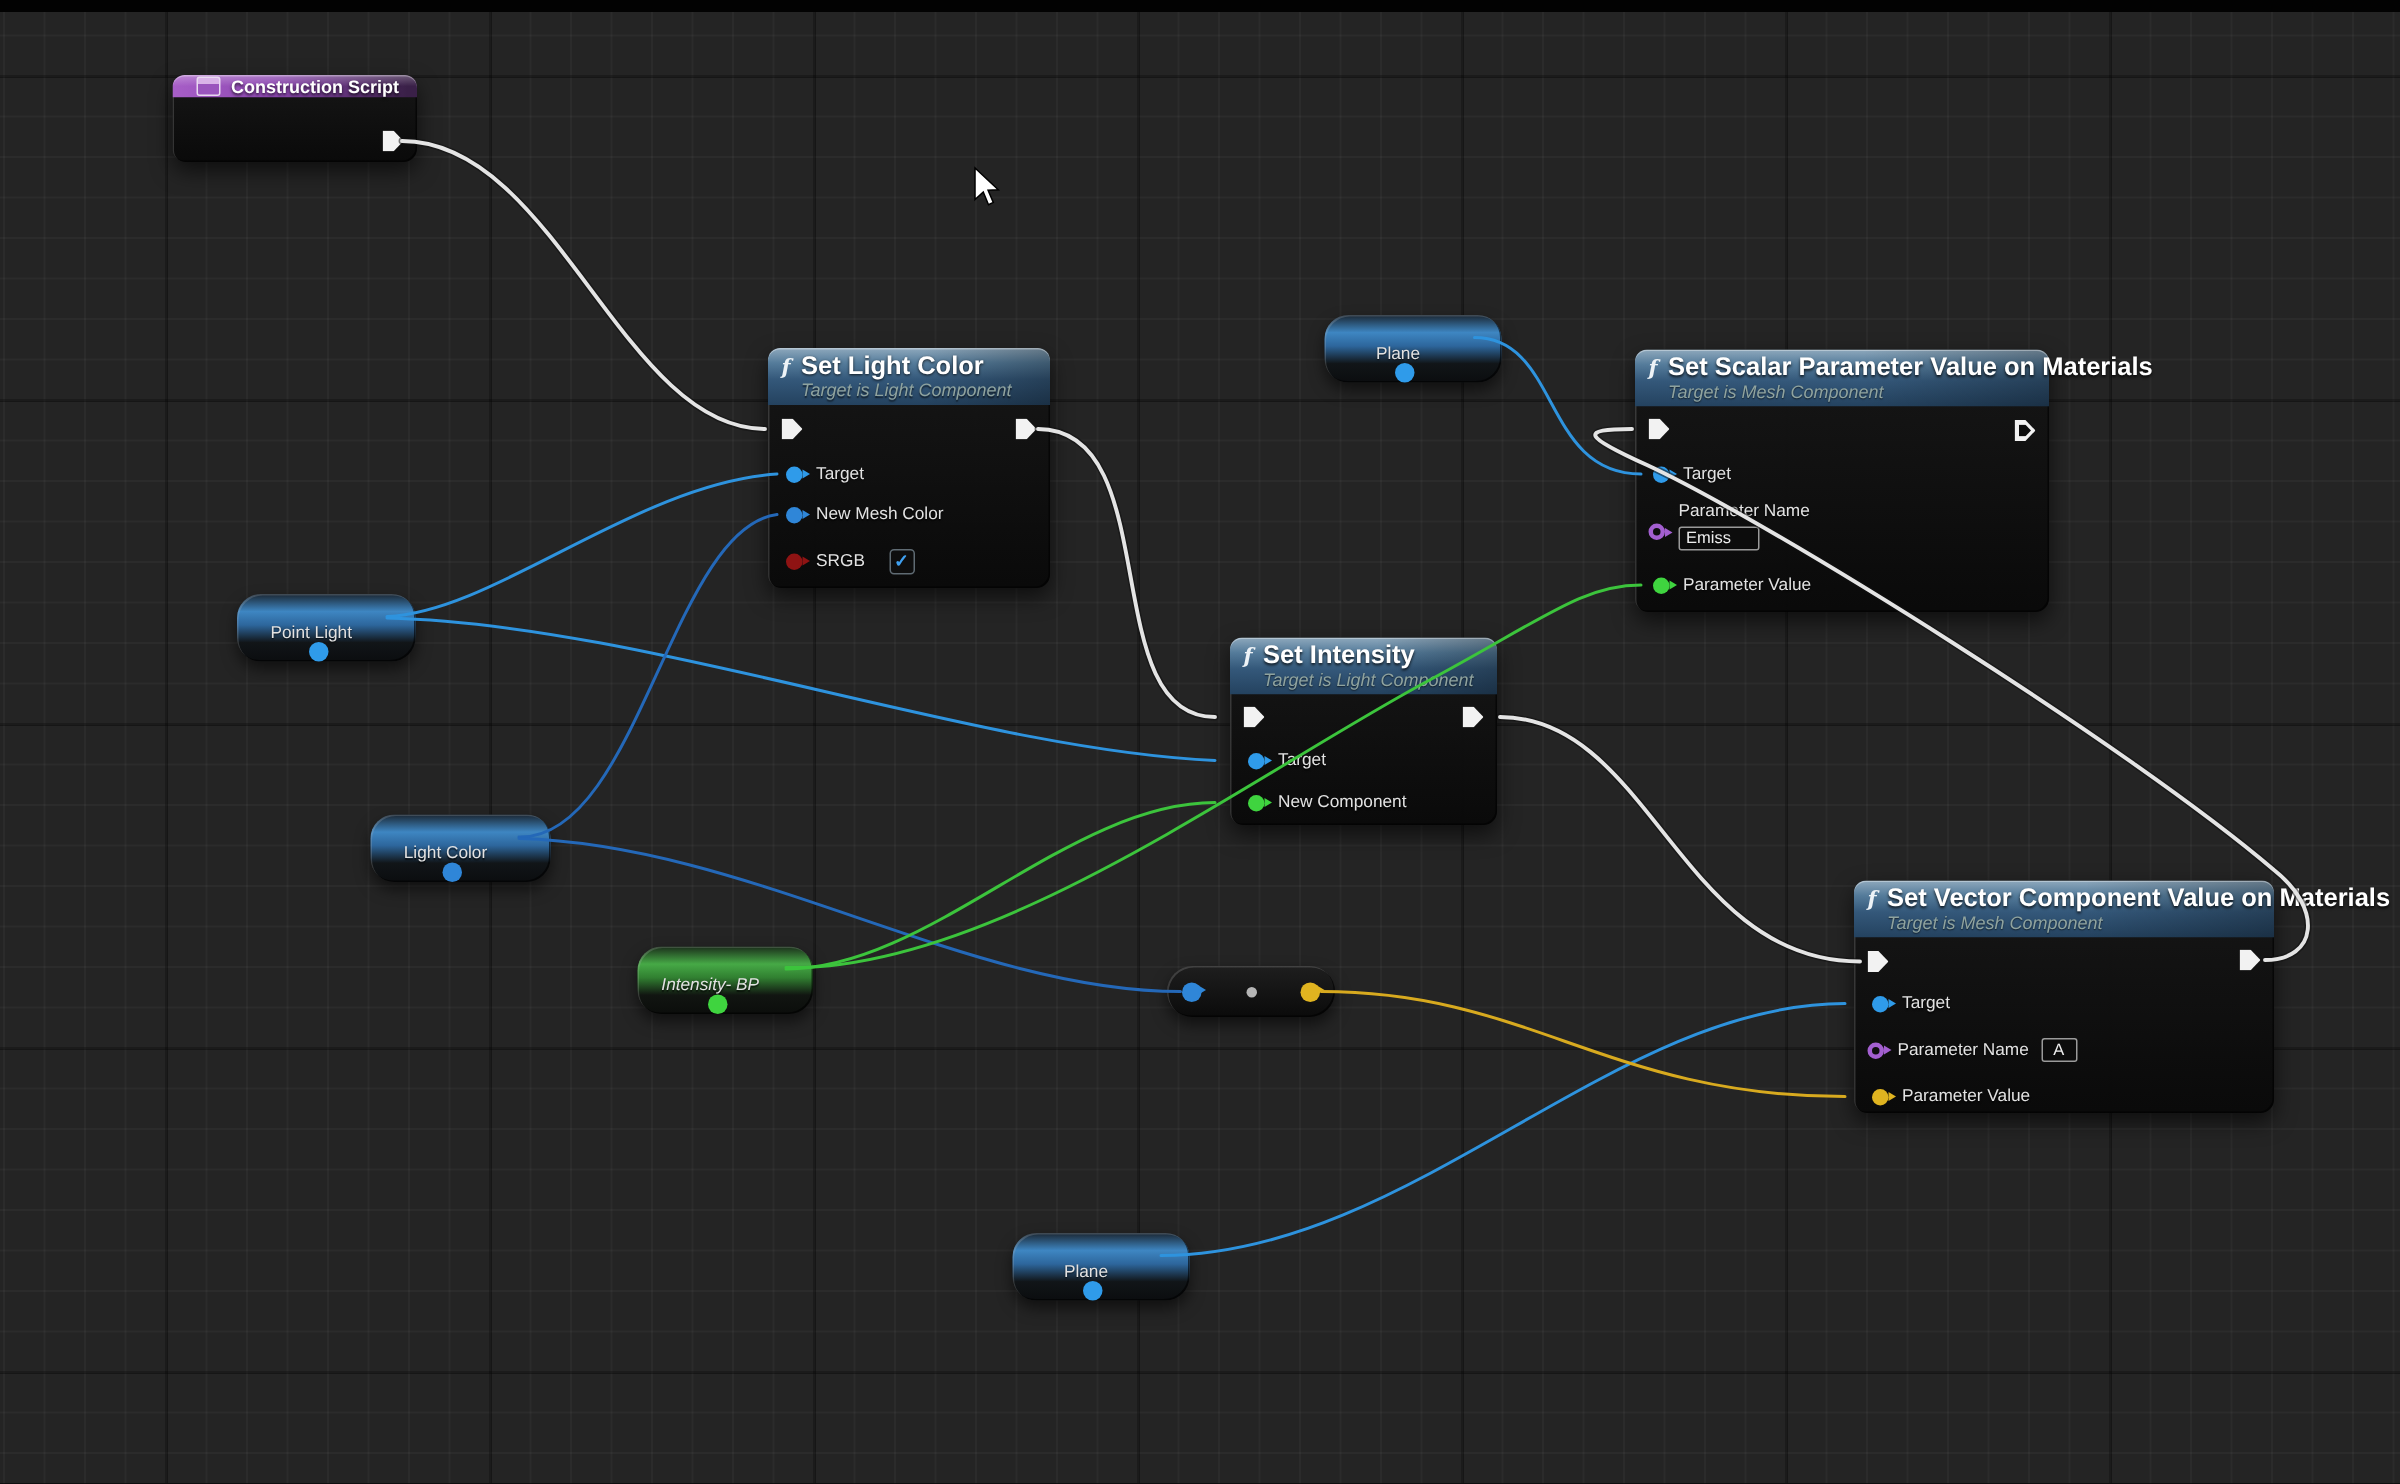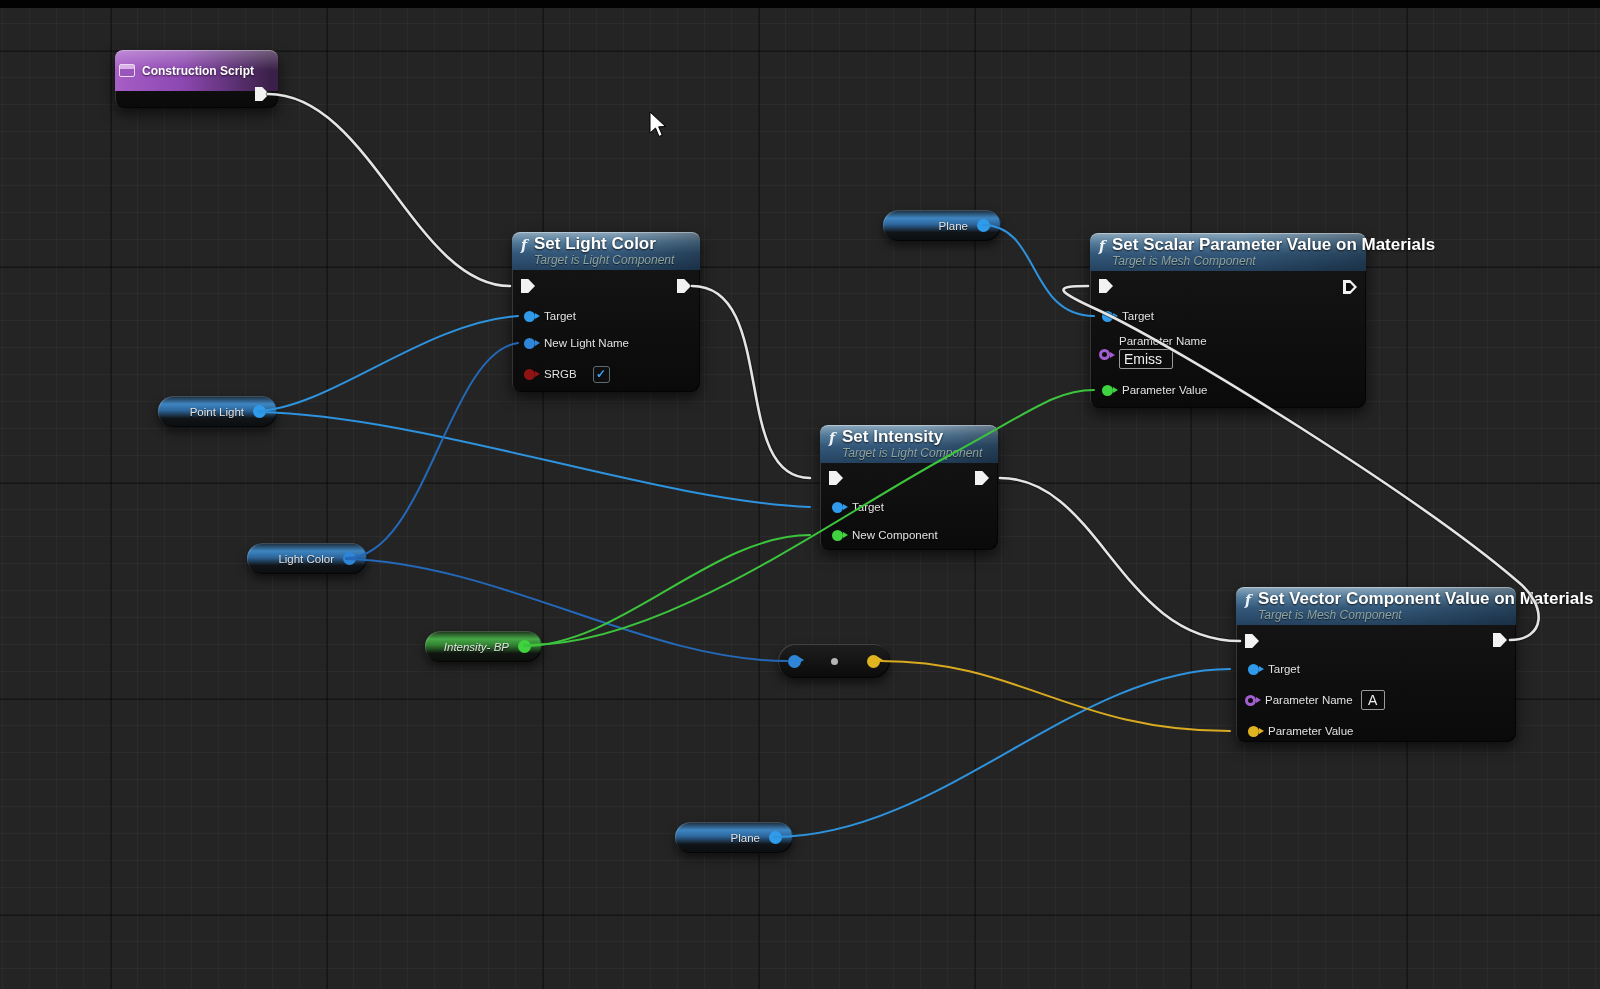--- a/index.html
+++ b/index.html
@@ -30,26 +30,26 @@
   }
   .fn-header{
     position:absolute;left:0;top:0;right:0;height:38px;border-radius:8px 8px 0 0;
     background:
       linear-gradient(to right, rgba(0,0,0,0) 55%, rgba(0,0,0,0.28) 100%),
       linear-gradient(to bottom, #8fa9bd 0%, #557c9b 26%, #34587a 55%, #24425f 100%);
     box-shadow:inset 0 1px 0 rgba(255,255,255,0.35);
     display:flex;align-items:center;padding-left:9px;box-sizing:border-box;
   }
   .ev-header{
-    position:absolute;left:0;top:0;right:0;height:41px;border-radius:8px 8px 0 0;
+    position:absolute;left:0;top:0;right:0;height:15px;border-radius:8px 8px 0 0;
     background:
       linear-gradient(to bottom, rgba(255,255,255,0.28), rgba(255,255,255,0) 50%),
       linear-gradient(to right, #a75ec7 0%, #8c47b0 42%, #3a2048 96%);
     box-shadow:inset 0 1px 0 rgba(255,255,255,0.3);
-    display:flex;align-items:center;padding-left:4px;box-sizing:border-box;
+    display:flex;align-items:center;padding-left:16px;box-sizing:border-box;
   }
   .ficon{font-family:"DejaVu Serif",serif;font-style:italic;font-weight:bold;color:#eef3f7;font-size:14px;margin-right:7px;margin-top:-12px;}
   .evicon{width:14px;height:11px;border:1px solid #e8d9f0;border-radius:2px;background:linear-gradient(to bottom,#d9b3e8 35%,#9a55bd 36%);margin-right:7px;}
   .htxt{line-height:1.1;}
   .ntitle{font-size:17px;font-weight:bold;color:#ffffff;text-shadow:0 1px 2px rgba(0,0,0,0.8);white-space:nowrap;}
   .nsub{font-size:12px;font-style:italic;color:#8fa39f;text-shadow:0 1px 1px rgba(0,0,0,0.6);white-space:nowrap;}
   .evtitle{font-size:12px;font-weight:bold;color:#fff;text-shadow:0 1px 2px rgba(0,0,0,0.7);}
   
   .exec{position:absolute;width:14px;height:14px;}
   .exec .tri{position:absolute;inset:0;background:#f2f2f2;
@@ -61,28 +61,29 @@
   .pinrow{position:absolute;display:flex;align-items:center;height:14px;}
   .dot{width:11px;height:11px;border-radius:50%;background:currentColor;position:relative;flex:none;}
   .dot::after{content:"";position:absolute;left:11px;top:2.5px;border-left:5px solid;border-left-color:currentColor;border-top:3px solid transparent;border-bottom:3px solid transparent;}
   .dot.hollow{width:5px;height:5px;background:transparent;border:3px solid currentColor;}
   .dot.hollow::after{left:8px;top:-0.5px;}
   .c-object{color:#2f9bea;} .c-lincolor{color:#2f86d8;} .c-float{color:#3fd43f;}
   .c-bool{color:#8f1313;} .c-name{color:#a35fd0;} .c-vector{color:#e0b420;}
   .plabel{font-size:11.5px;color:#e2e2e2;margin-left:9px;text-shadow:0 1px 1px rgba(0,0,0,0.7);white-space:nowrap;}
   .stack{margin-left:9px;}
   .stacklabel{font-size:11.5px;color:#e2e2e2;text-shadow:0 1px 1px rgba(0,0,0,0.7);margin-bottom:2px;white-space:nowrap;}
-  .txtbox{background:#0c0c0c;border:1px solid #9a9a9a;border-radius:2px;color:#eeeeee;font-size:14px;font-family:"Liberation Sans",sans-serif;padding:1px 4px;outline:none;}
+  .txtbox{background:#0c0c0c;border:1px solid #9a9a9a;border-radius:2px;color:#eeeeee;font-size:11px;font-family:"Liberation Sans",sans-serif;padding:1px 4px;outline:none;}
   .cbx{width:15px;height:15px;background:#0e0e0e;border:1px solid #5f6b73;border-radius:3px;margin-left:16px;
     display:flex;align-items:center;justify-content:center;color:#3fa0f0;font-size:12px;font-weight:bold;}
   
   .pill{
-    position:absolute;z-index:10;height:31px;border-radius:16px;box-sizing:border-box;
+    position:absolute;z-index:10;height:45px;border-radius:16px;box-sizing:border-box;
     display:flex;align-items:center;justify-content:flex-end;padding-right:11px;
     box-shadow:0 5px 10px rgba(0,0,0,0.55), inset 1px 1px 0 rgba(190,190,190,0.22), inset -1px -1px 0 rgba(0,0,0,0.6);
+    flex-direction:column;
   }
   .pill .plabel{margin:0 9px 0 0;font-size:11.5px;}
   .pill-blue{background:linear-gradient(to bottom,#1b2733 0%,#3e86c2 26%,#2d669c 46%,#111518 72%,#0b0d0f 100%);}
   .pill-green{background:linear-gradient(to bottom,#1b2e1b 0%,#46a946 26%,#318031 46%,#111511 72%,#0b0d0b 100%);font-style:italic;}
   .pill .dot{width:13px;height:13px;}
   .pill .dot::after{display:none;}
   
   .conv{
     position:absolute;z-index:10;height:34px;border-radius:17px;
     background:linear-gradient(to bottom, rgba(30,30,30,0.98), rgba(10,10,10,0.98));
@@ -123,21 +124,21 @@
       </div>
     <div class="exec" style="right:9px;top:47px">
         <span class="tri"></span>
       </div>
     <div class="pinrow" style="left:12px;top:77px">
       <span class="dot c-object"></span>
       <span class="plabel">Target</span>
     </div>
     <div class="pinrow" style="left:12px;top:104px">
       <span class="dot c-lincolor"></span>
-      <span class="plabel">New Light Name</span>
+      <span class="plabel">New Mesh Color</span>
     </div>
     <div class="pinrow" style="left:12px;top:135px">
       <span class="dot c-bool"></span>
       <span class="plabel">SRGB</span>
       <span class="cbx">✓</span>
     </div>
   </div>
 
   <div class="pill pill-blue" style="left:883px;top:210px;width:118px">
     <span class="plabel">Plane</span>

